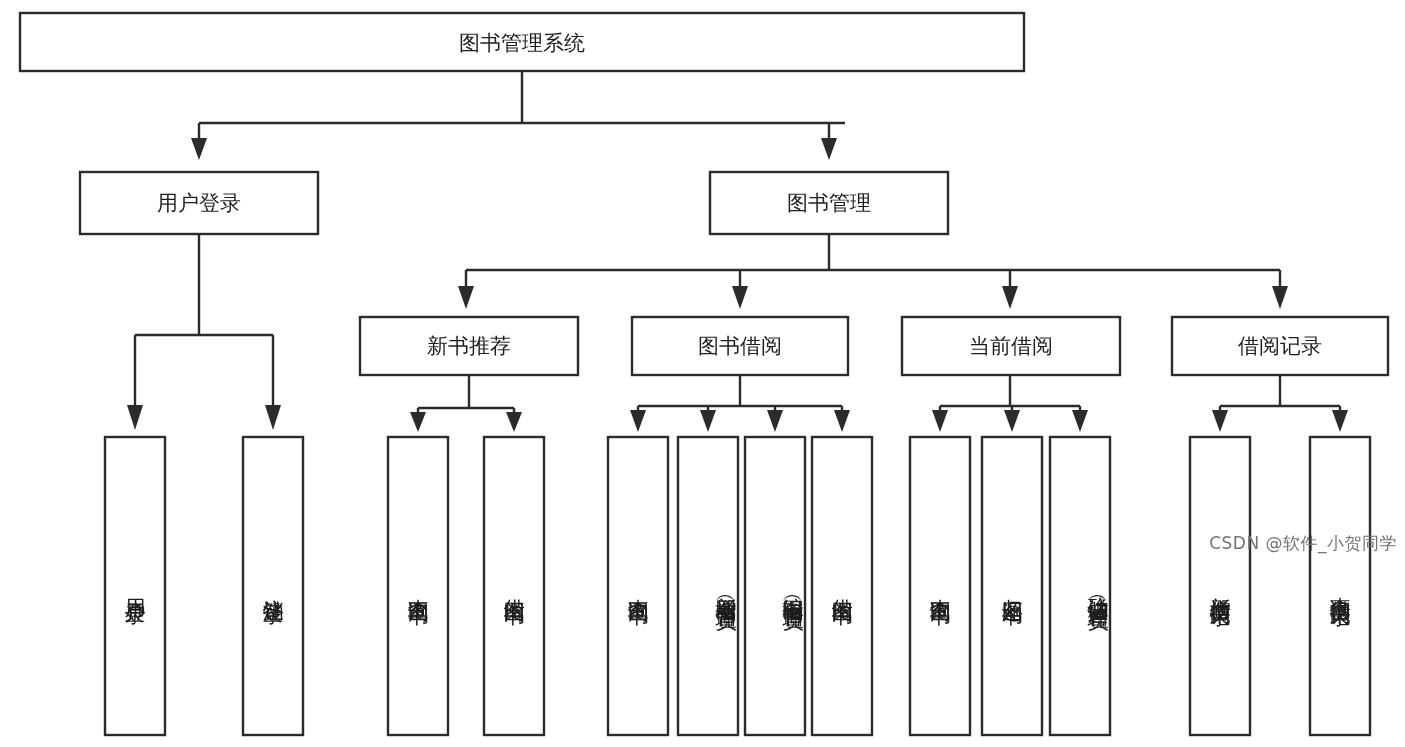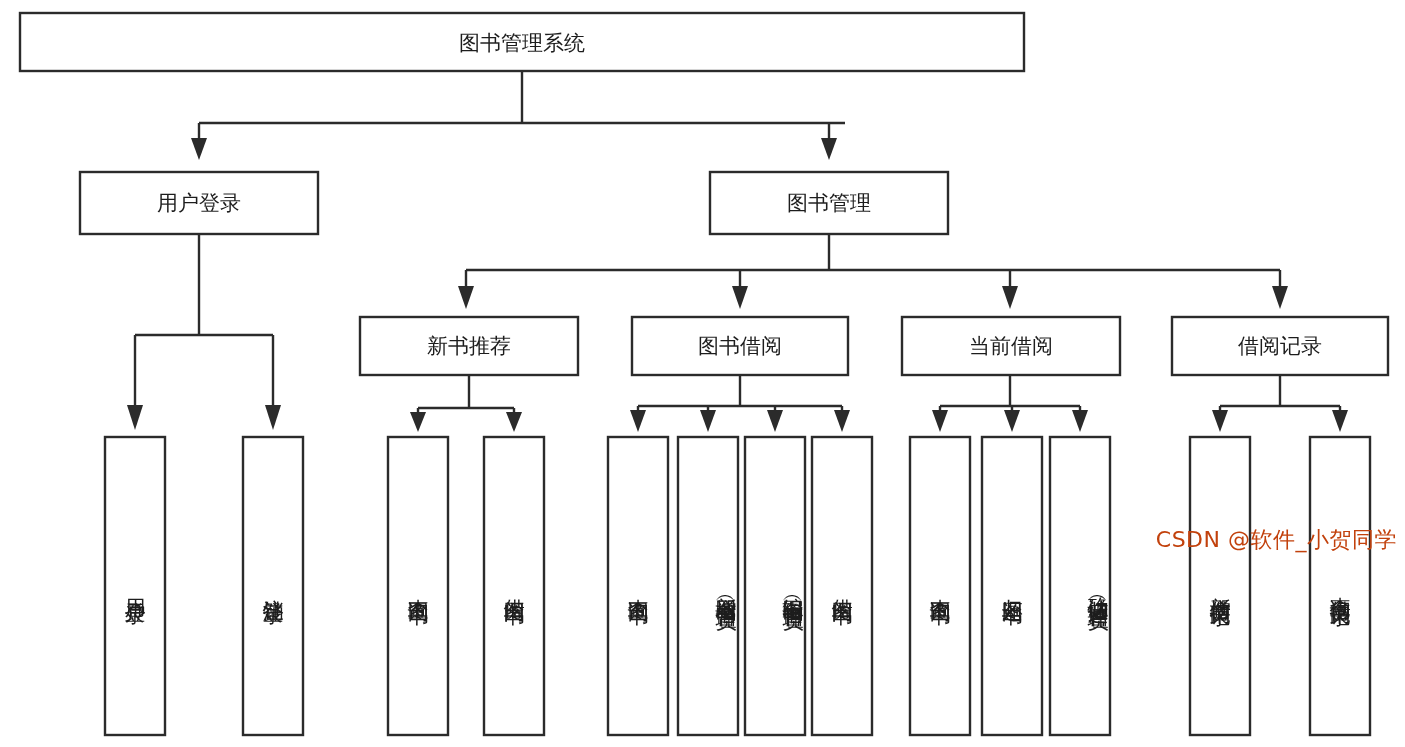--- a/index.html
+++ b/index.html
@@ -62,22 +62,22 @@
     pointer-events: none;
     display: flex;
     align-items: center;
     justify-content: center;
   }
   .watermark {
     position: absolute;
     right: 8px;
     bottom: 6px;
     font-family: "DejaVu Sans", "Liberation Sans", sans-serif;
-    font-size: 22px;
-    color: #c2410c;
+    font-size: 17px;
+    color: #737373;
     letter-spacing: 0.5px;
     white-space: nowrap;
   }
 </style>
 </head>
 <body>
 
 <div id="diagram-root">
 
   <svg id="tree-svg" viewBox="0 0 1405 747" xmlns="http://www.w3.org/2000/svg">

